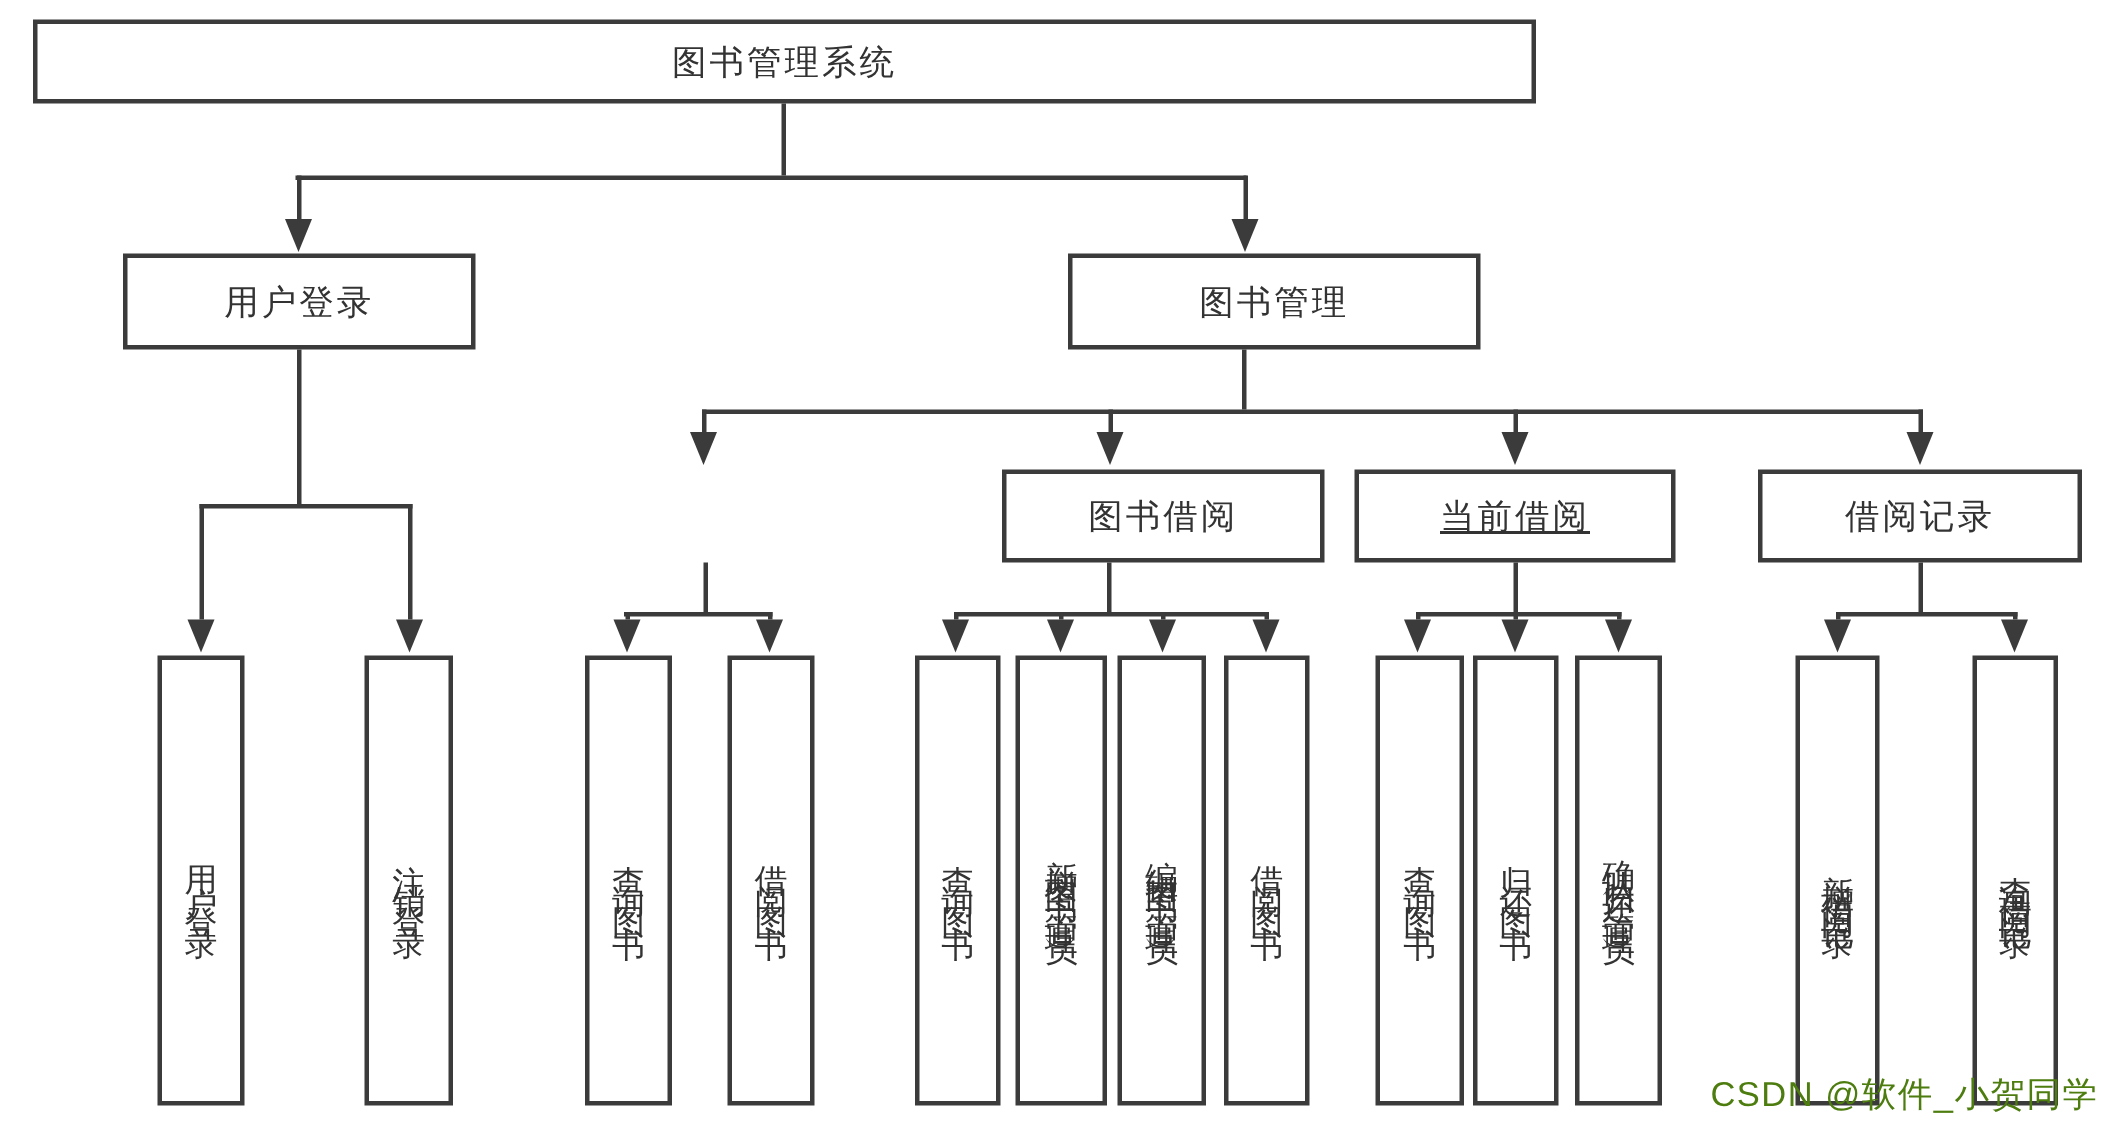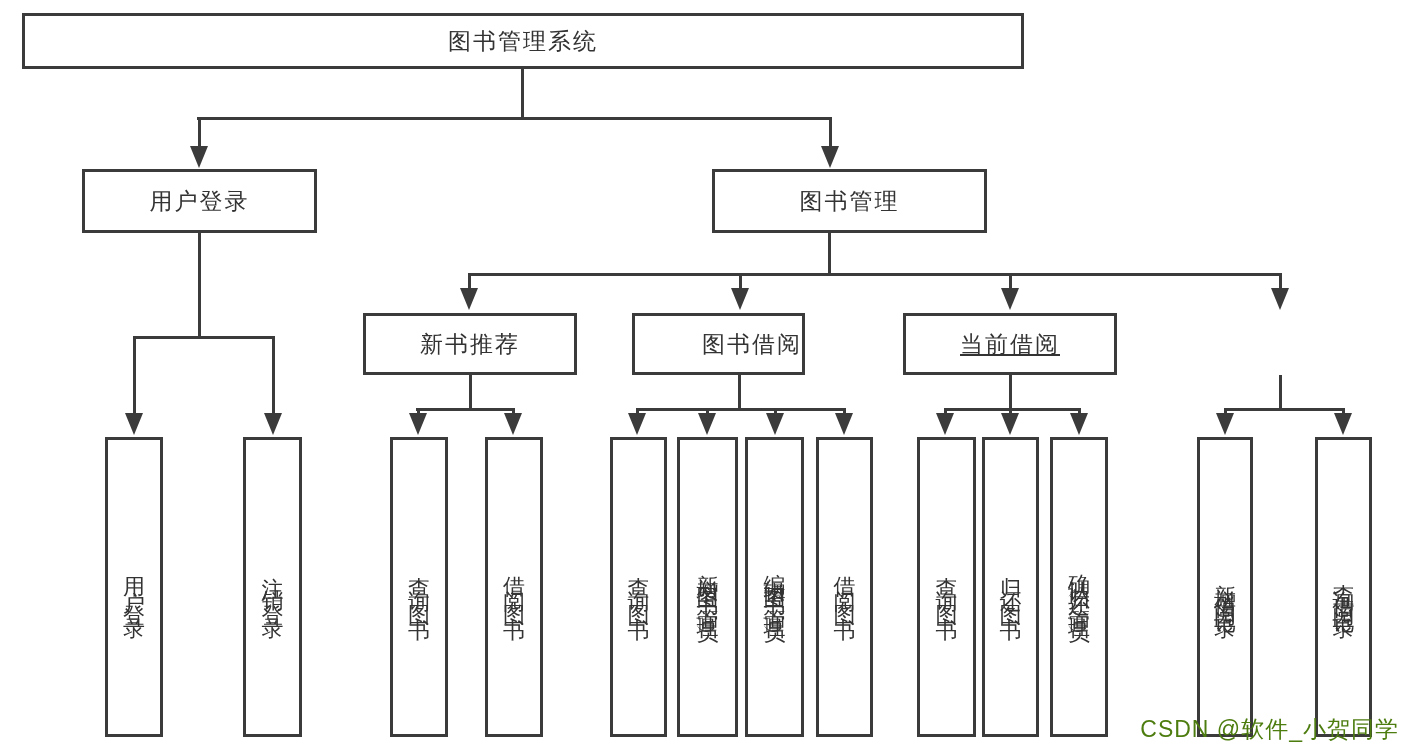--- a/index.html
+++ b/index.html
@@ -81,28 +81,28 @@
   <div class="arrow" style="left:132.5px;top:336px;height:77px;"></div>
   <div class="arrow" style="left:271.5px;top:336px;height:77px;"></div>
 
   <div class="vline" style="left:827.5px;top:233px;height:40px;"></div>
   <div class="hline" style="left:467.5px;top:273px;width:814px;"></div>
   <div class="arrow" style="left:467.5px;top:273px;height:15px;"></div>
   <div class="arrow" style="left:738.5px;top:273px;height:15px;"></div>
   <div class="arrow" style="left:1008.5px;top:273px;height:15px;"></div>
   <div class="arrow" style="left:1278.5px;top:273px;height:15px;"></div>
 
-  <div class="box hbox" style="left:363px;top:313px;width:214px;height:62px;">
-    <span>新书推荐</span>
-  </div>
-  <div class="box hbox" style="left:632px;top:313px;width:173px;height:62px;justify-content:flex-end;">
+  <div class="box hbox" style="left:668px;top:313px;width:215px;height:62px;">
     <span>图书借阅</span>
   </div>
   <div class="box hbox" style="left:903px;top:313px;width:214px;height:62px;text-decoration:underline;">
     <span>当前借阅</span>
+  </div>
+  <div class="box hbox" style="left:1172px;top:313px;width:216px;height:62px;">
+    <span>借阅记录</span>
   </div>
 
   <div class="vline" style="left:468.5px;top:375px;height:33px;"></div>
   <div class="hline" style="left:415.5px;top:408px;width:99px;"></div>
   <div class="arrow" style="left:416.5px;top:408px;height:5px;"></div>
   <div class="arrow" style="left:511.5px;top:408px;height:5px;"></div>
 
   <div class="vline" style="left:737.5px;top:375px;height:33px;"></div>
   <div class="hline" style="left:635.5px;top:408px;width:210px;"></div>
   <div class="arrow" style="left:635.5px;top:408px;height:5px;"></div>

